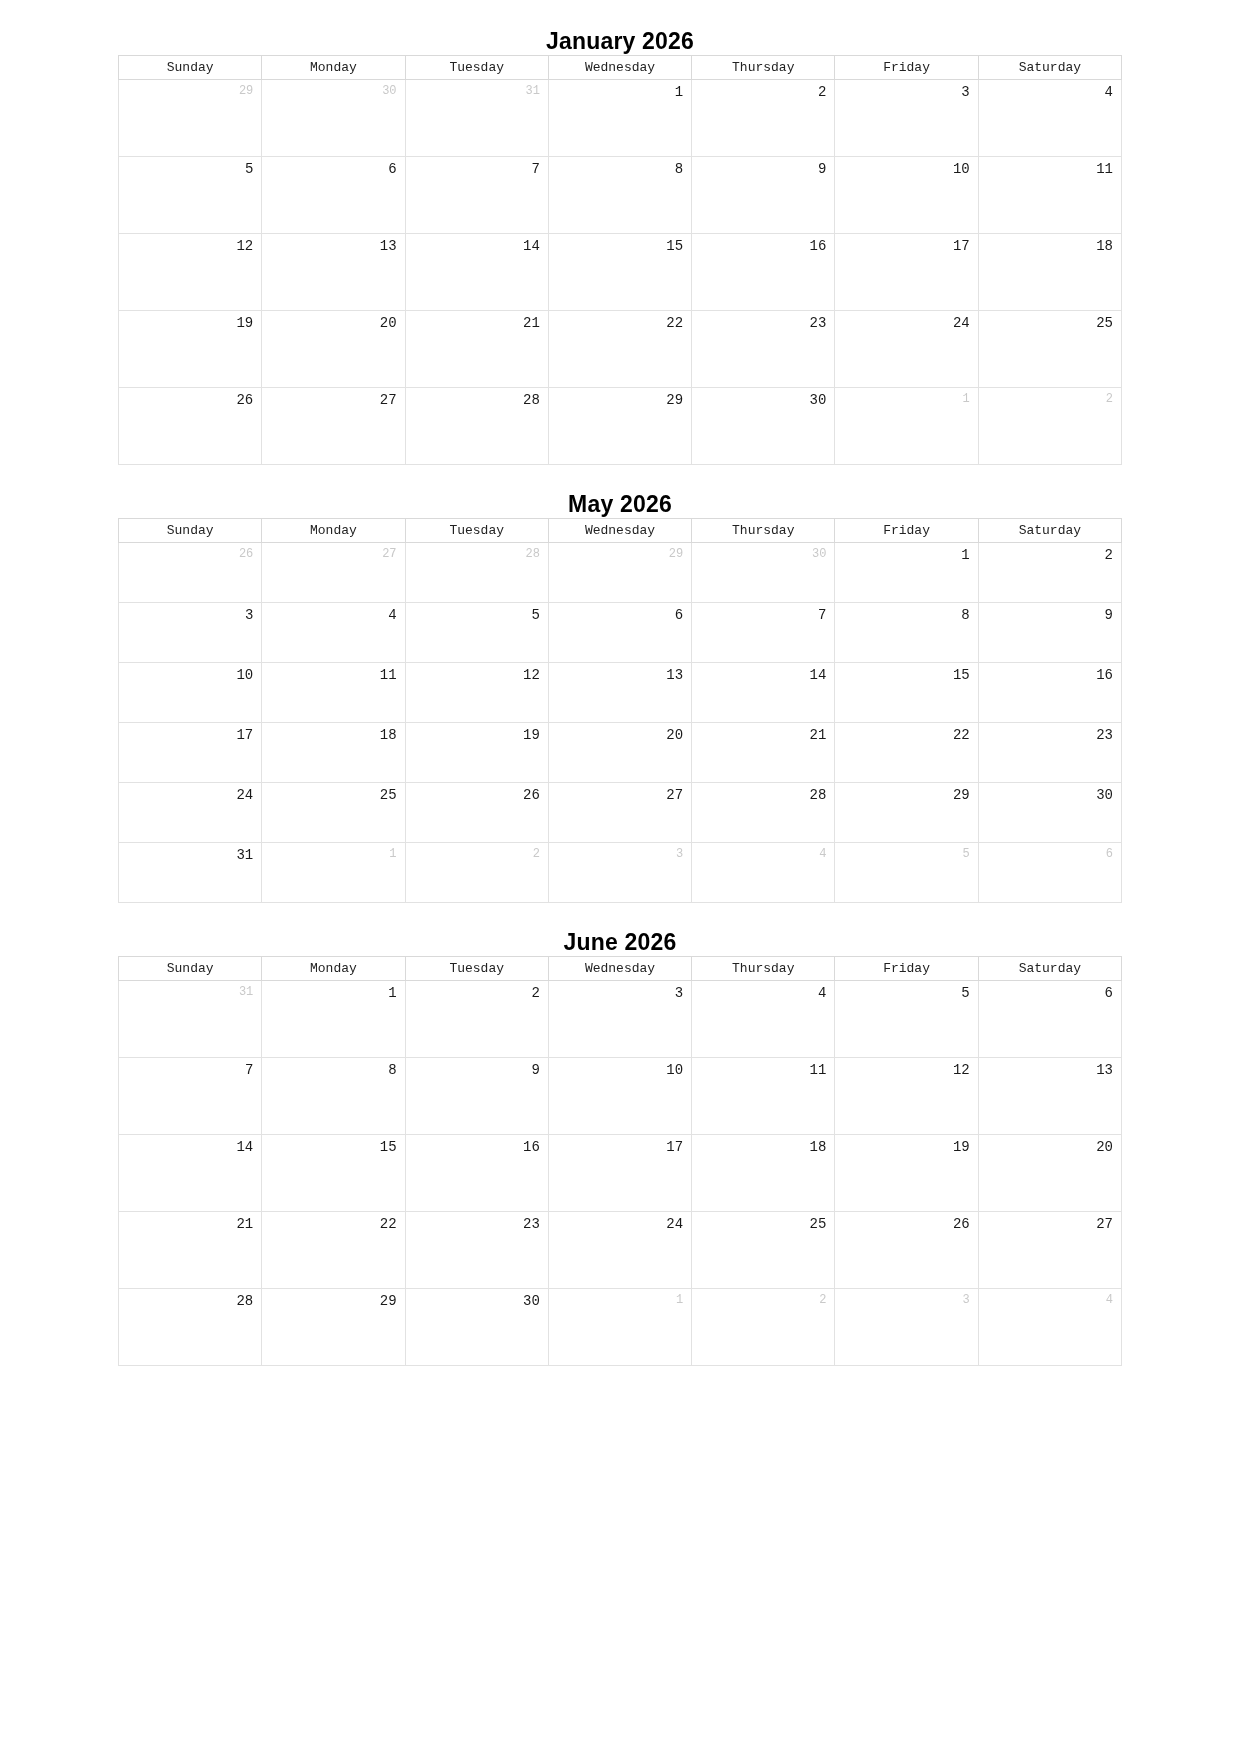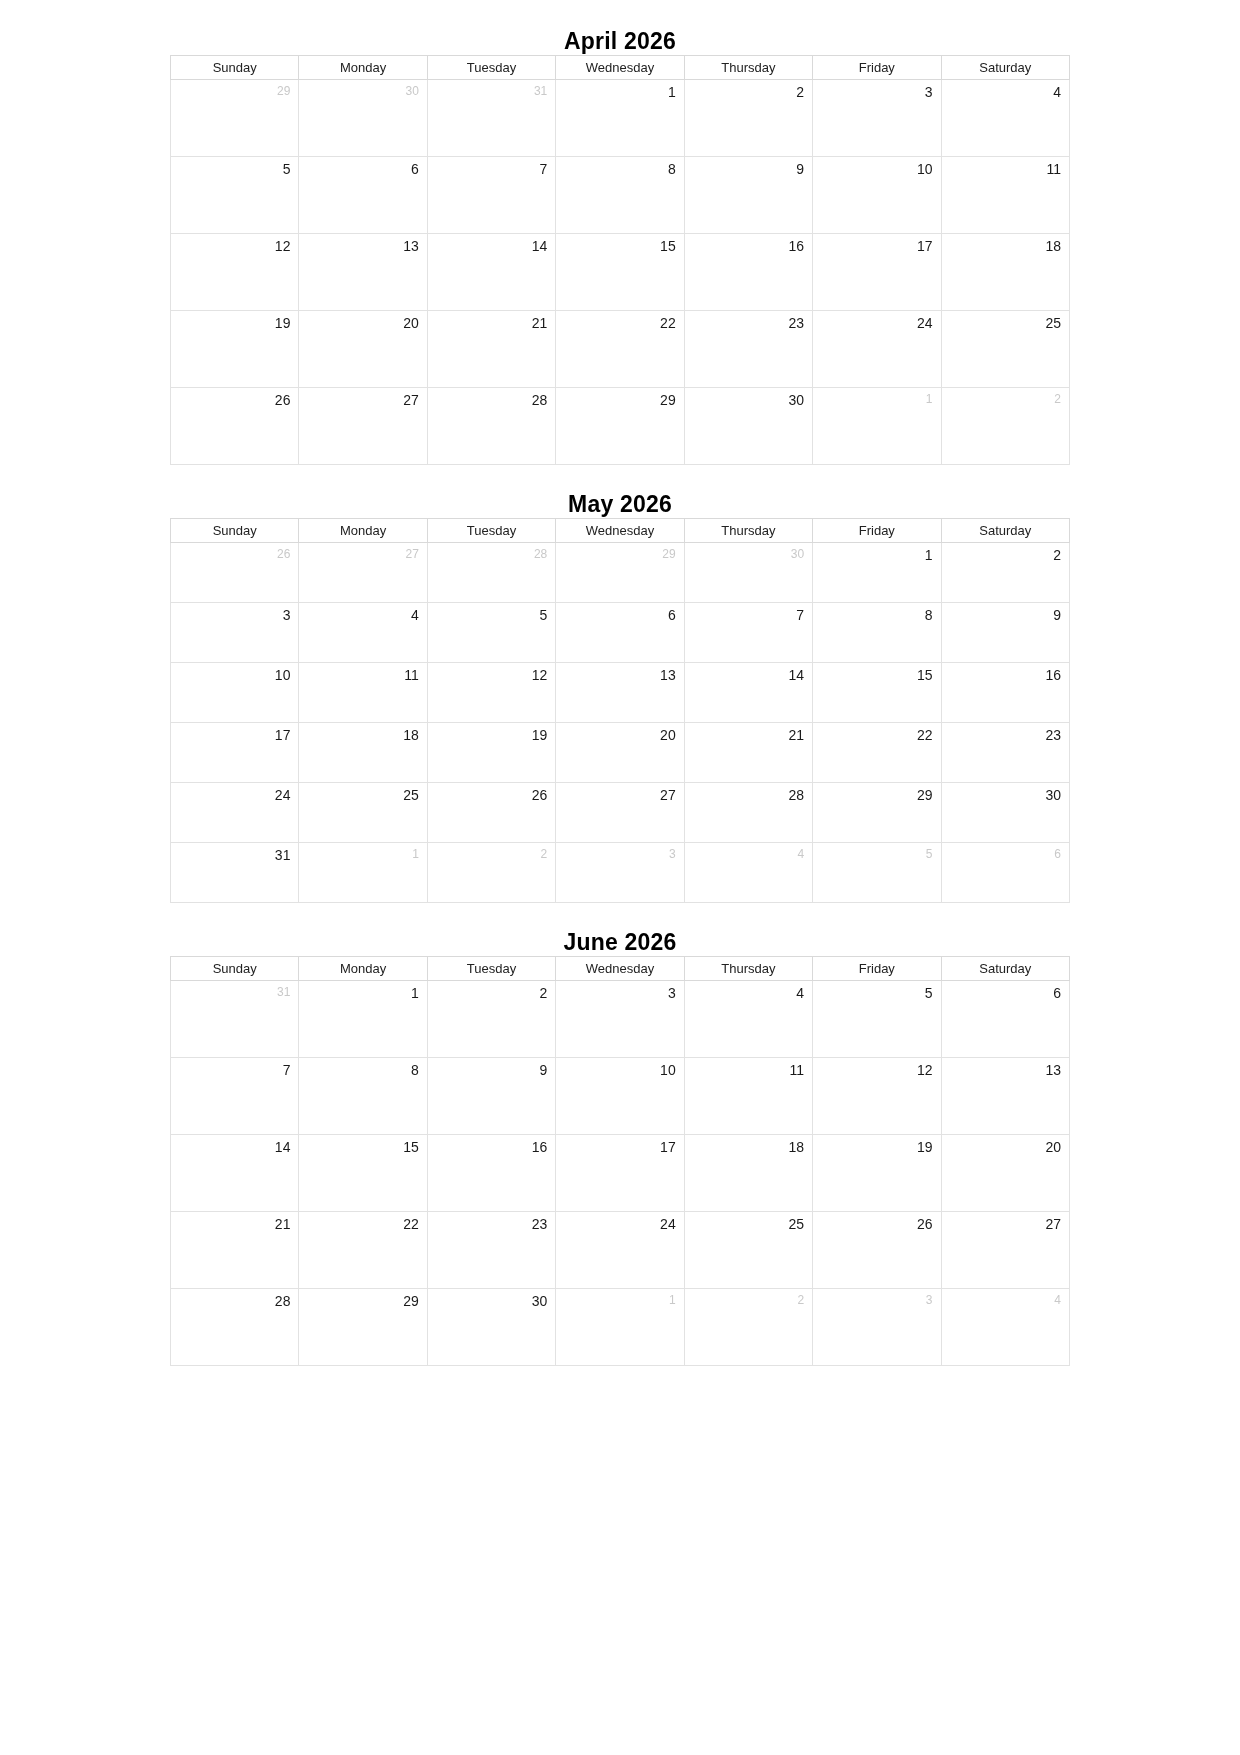--- a/index.html
+++ b/index.html
@@ -26,23 +26,24 @@
   }
   .month-title {
     text-align: center;
     font-size: 23px;
     font-weight: bold;
     color: #000000;
     letter-spacing: 0.2px;
   }
   table.cal {
     border-collapse: collapse;
-    width: 900px;
+    width: 1004px;
     margin: 0 auto;
     table-layout: fixed;
+    font-family: Liberation Mono, monospace;
   }
   table.cal th {
     font-size: 13px;
     font-weight: normal;
     color: #222222;
     text-align: center;
     border: 1px solid #d9d9d9;
     height: 20px;
     padding: 1px 0 2px 0;
     background: #ffffff;
@@ -78,21 +79,21 @@
   .spacer-top { height: 28px; }
   .gap { height: 26px; }
 </style>
 </head>
 <body>
 
 <div class="page">
   <div class="spacer-top"></div>
 
   <div class="month-block">
-    <div class="month-title">April 2026</div>
+    <div class="month-title">January 2026</div>
     <table class="cal m-april">
       <thead>
         <tr>
           <th>Sunday</th>
           <th>Monday</th>
           <th>Tuesday</th>
           <th>Wednesday</th>
           <th>Thursday</th>
           <th>Friday</th>
           <th>Saturday</th>

